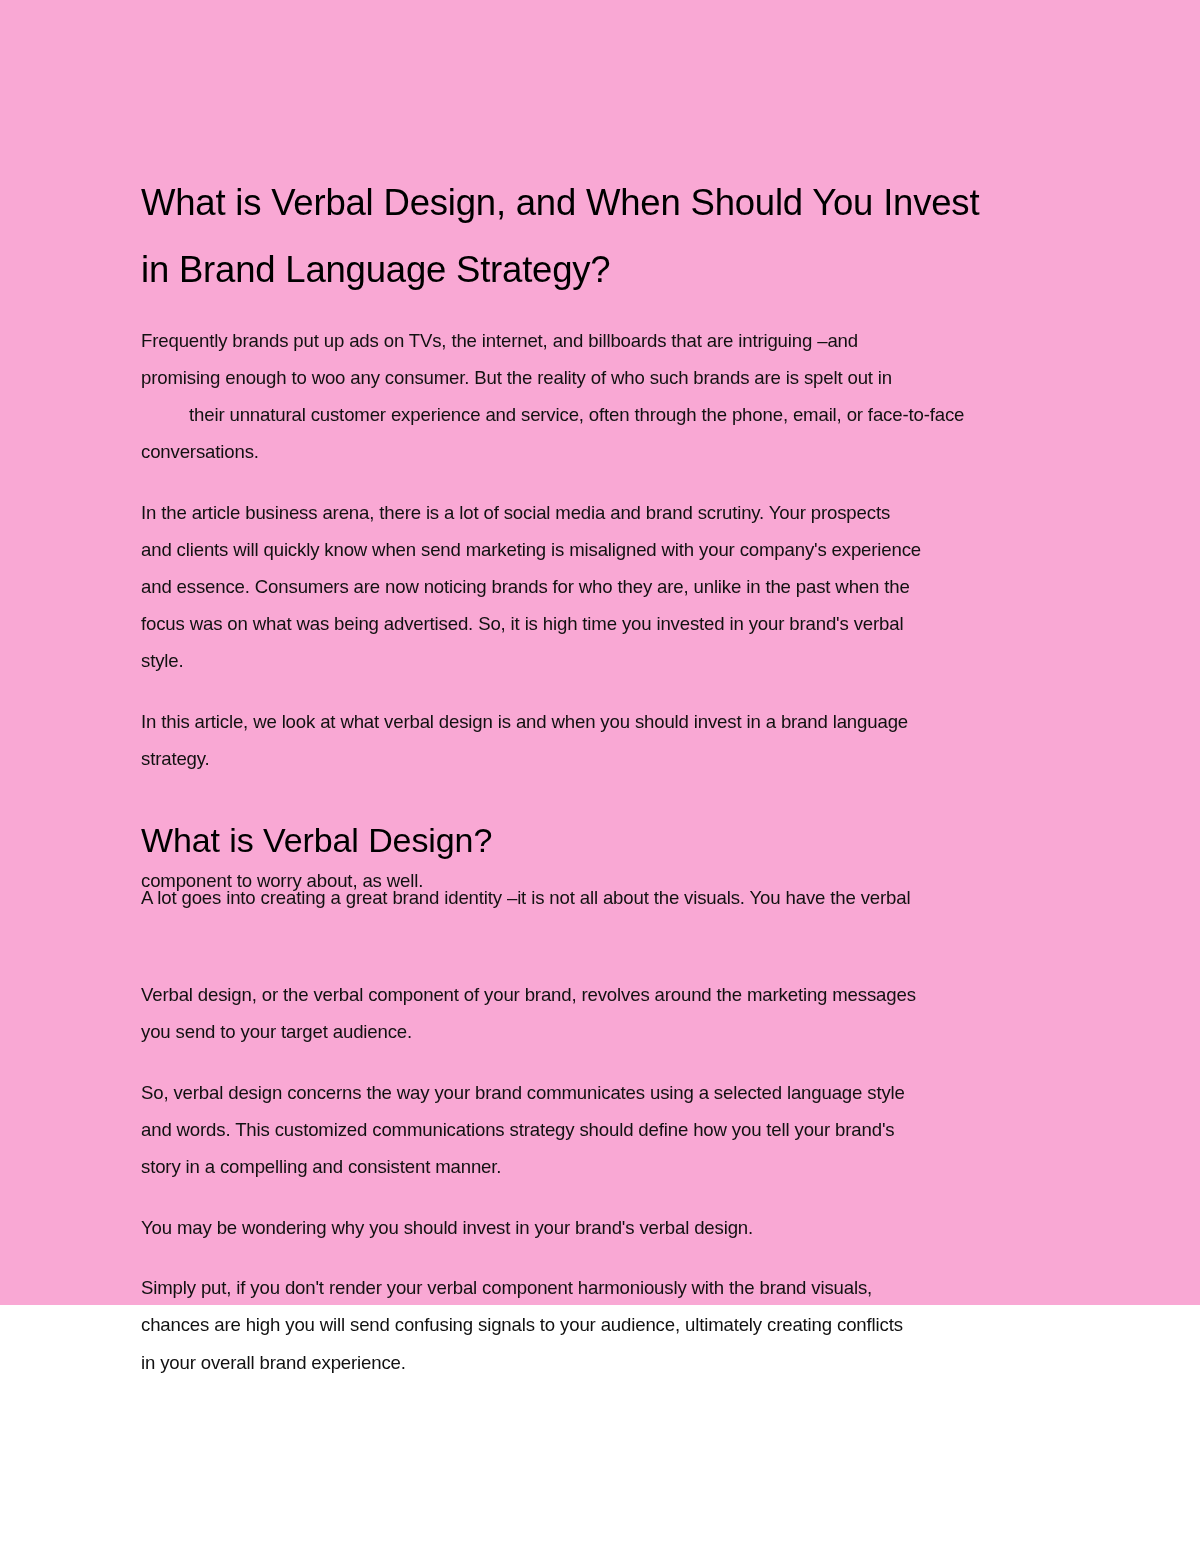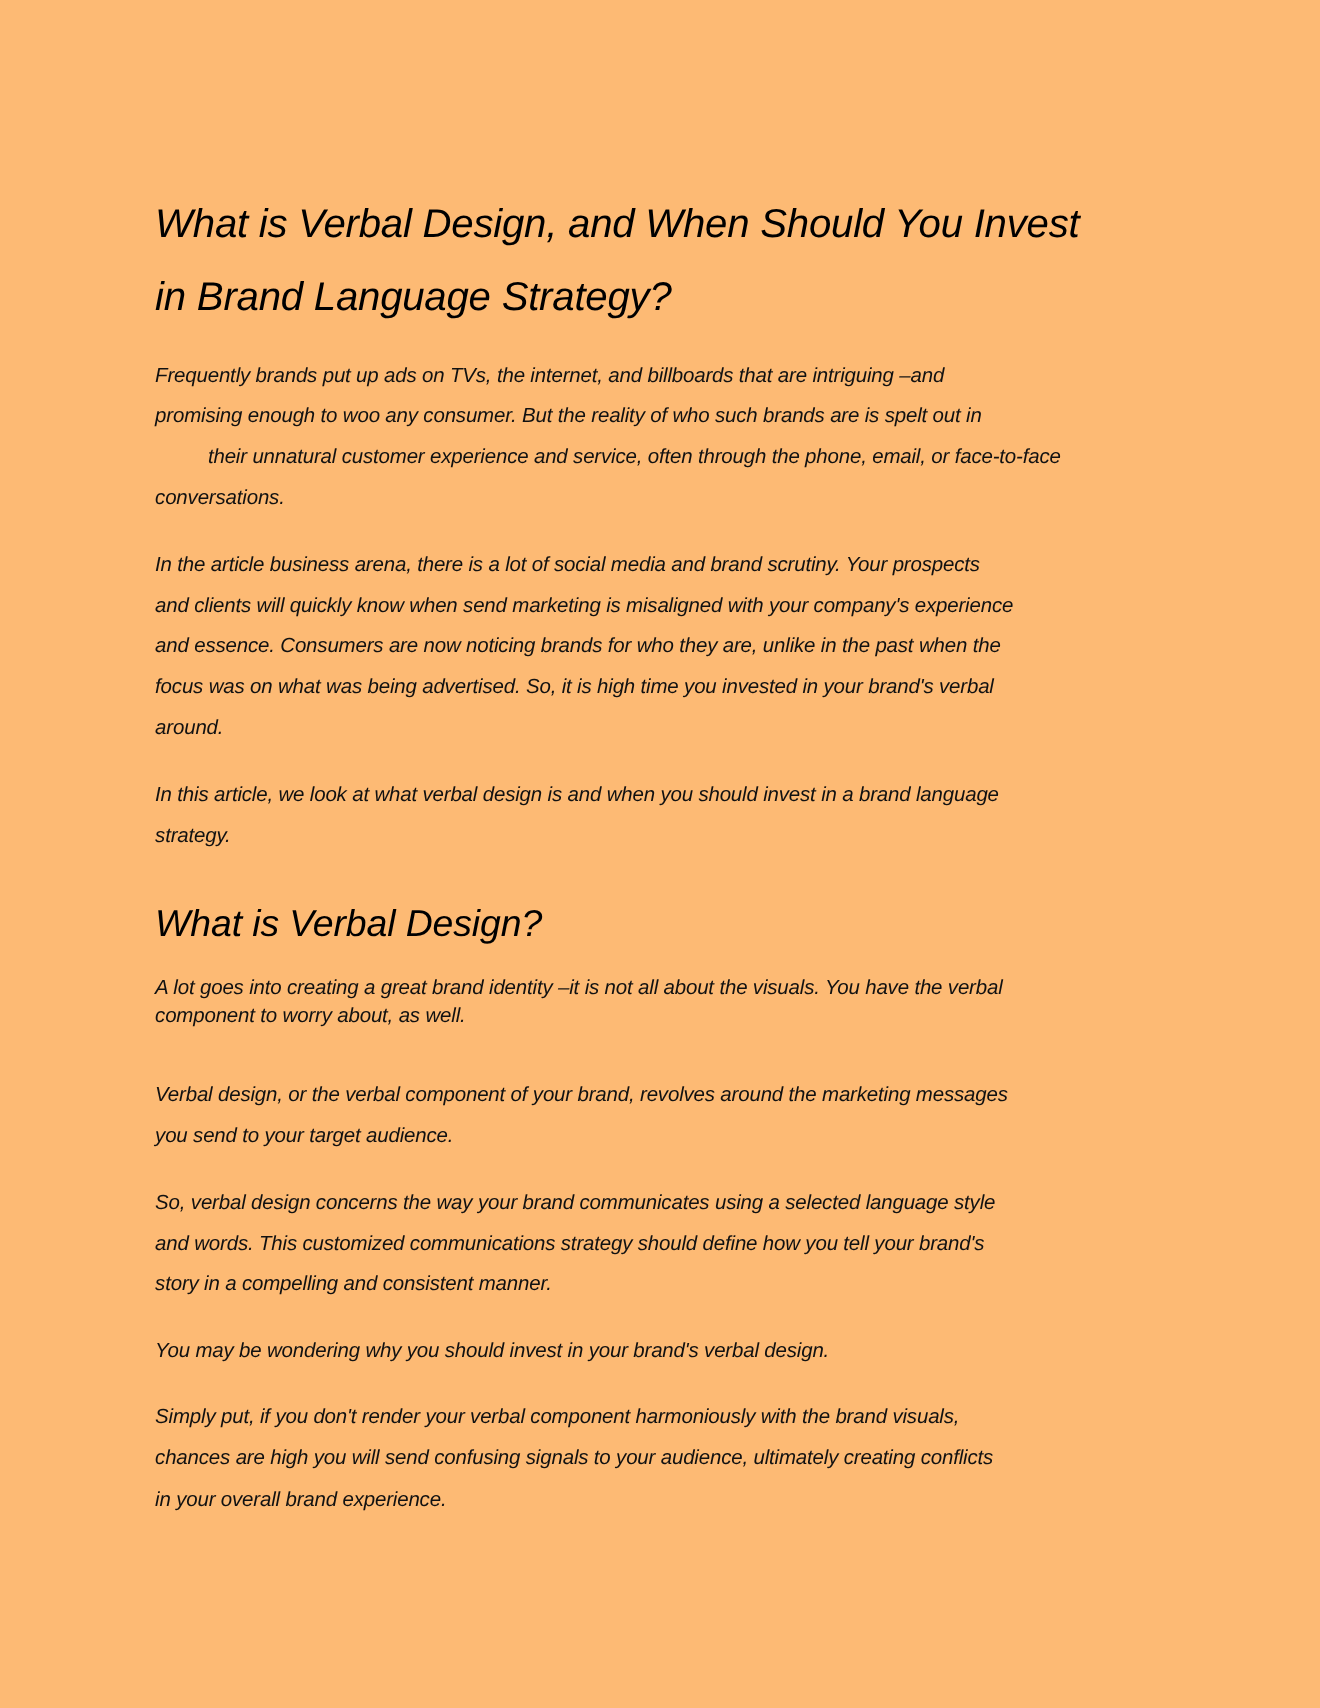--- a/index.html
+++ b/index.html
@@ -12,23 +12,22 @@
       height: 1553px;
       position: relative;
       overflow: hidden;
       font-family: "Liberation Sans", sans-serif;
       color: #000000;
     }
     .page {
       position: absolute;
       left: 0; top: 0;
       width: 1200px;
-      height: 1553px;
-      background: #fdba74;
-      font-style: italic;
+      height: 1305px;
+      background: #f9a8d4;
     }
     .line {
       position: absolute;
       left: 141px;
       white-space: nowrap;
     }
     .title-line {
       font-size: 36.5px;
       letter-spacing: -0.2px;
       color: #000;
@@ -59,33 +58,33 @@
     <div class="line body-line" style="top:367px;">promising enough to woo any consumer. But the reality of who such brands are is spelt out in</div>
     <div class="line body-line" style="top:404px;margin-left:48px;">their unnatural customer experience and service, often through the phone, email, or face-to-face</div>
     <div class="line body-line" style="top:441px;">conversations.</div>
   </div>
 
   <div>
     <div class="line body-line" style="top:502px;">In the article business arena, there is a lot of social media and brand scrutiny. Your prospects</div>
     <div class="line body-line" style="top:539px;">and clients will quickly know when send marketing is misaligned with your company's experience</div>
     <div class="line body-line" style="top:576px;">and essence. Consumers are now noticing brands for who they are, unlike in the past when the</div>
     <div class="line body-line" style="top:613px;">focus was on what was being advertised. So, it is high time you invested in your brand's verbal</div>
-    <div class="line body-line" style="top:650px;">around.</div>
+    <div class="line body-line" style="top:650px;">style.</div>
   </div>
 
   <div>
     <div class="line body-line" style="top:711px;">In this article, we look at what verbal design is and when you should invest in a brand language</div>
     <div class="line body-line" style="top:748px;">strategy.</div>
   </div>
 
   <div class="line h2-line" style="top:821px;">What is Verbal Design?</div>
 
   <div>
     <div class="line body-line" style="top:887px;">A lot goes into creating a great brand identity –it is not all about the visuals. You have the verbal</div>
-    <div class="line body-line" style="top:912px;">component to worry about, as well.</div>
+    <div class="line body-line" style="top:870px;">component to worry about, as well.</div>
   </div>
 
   <div>
     <div class="line body-line" style="top:984px;">Verbal design, or the verbal component of your brand, revolves around the marketing messages</div>
     <div class="line body-line" style="top:1021px;">you send to your target audience.</div>
   </div>
 
   <div>
     <div class="line body-line" style="top:1082px;">So, verbal design concerns the way your brand communicates using a selected language style</div>
     <div class="line body-line" style="top:1119px;">and words. This customized communications strategy should define how you tell your brand's</div>

